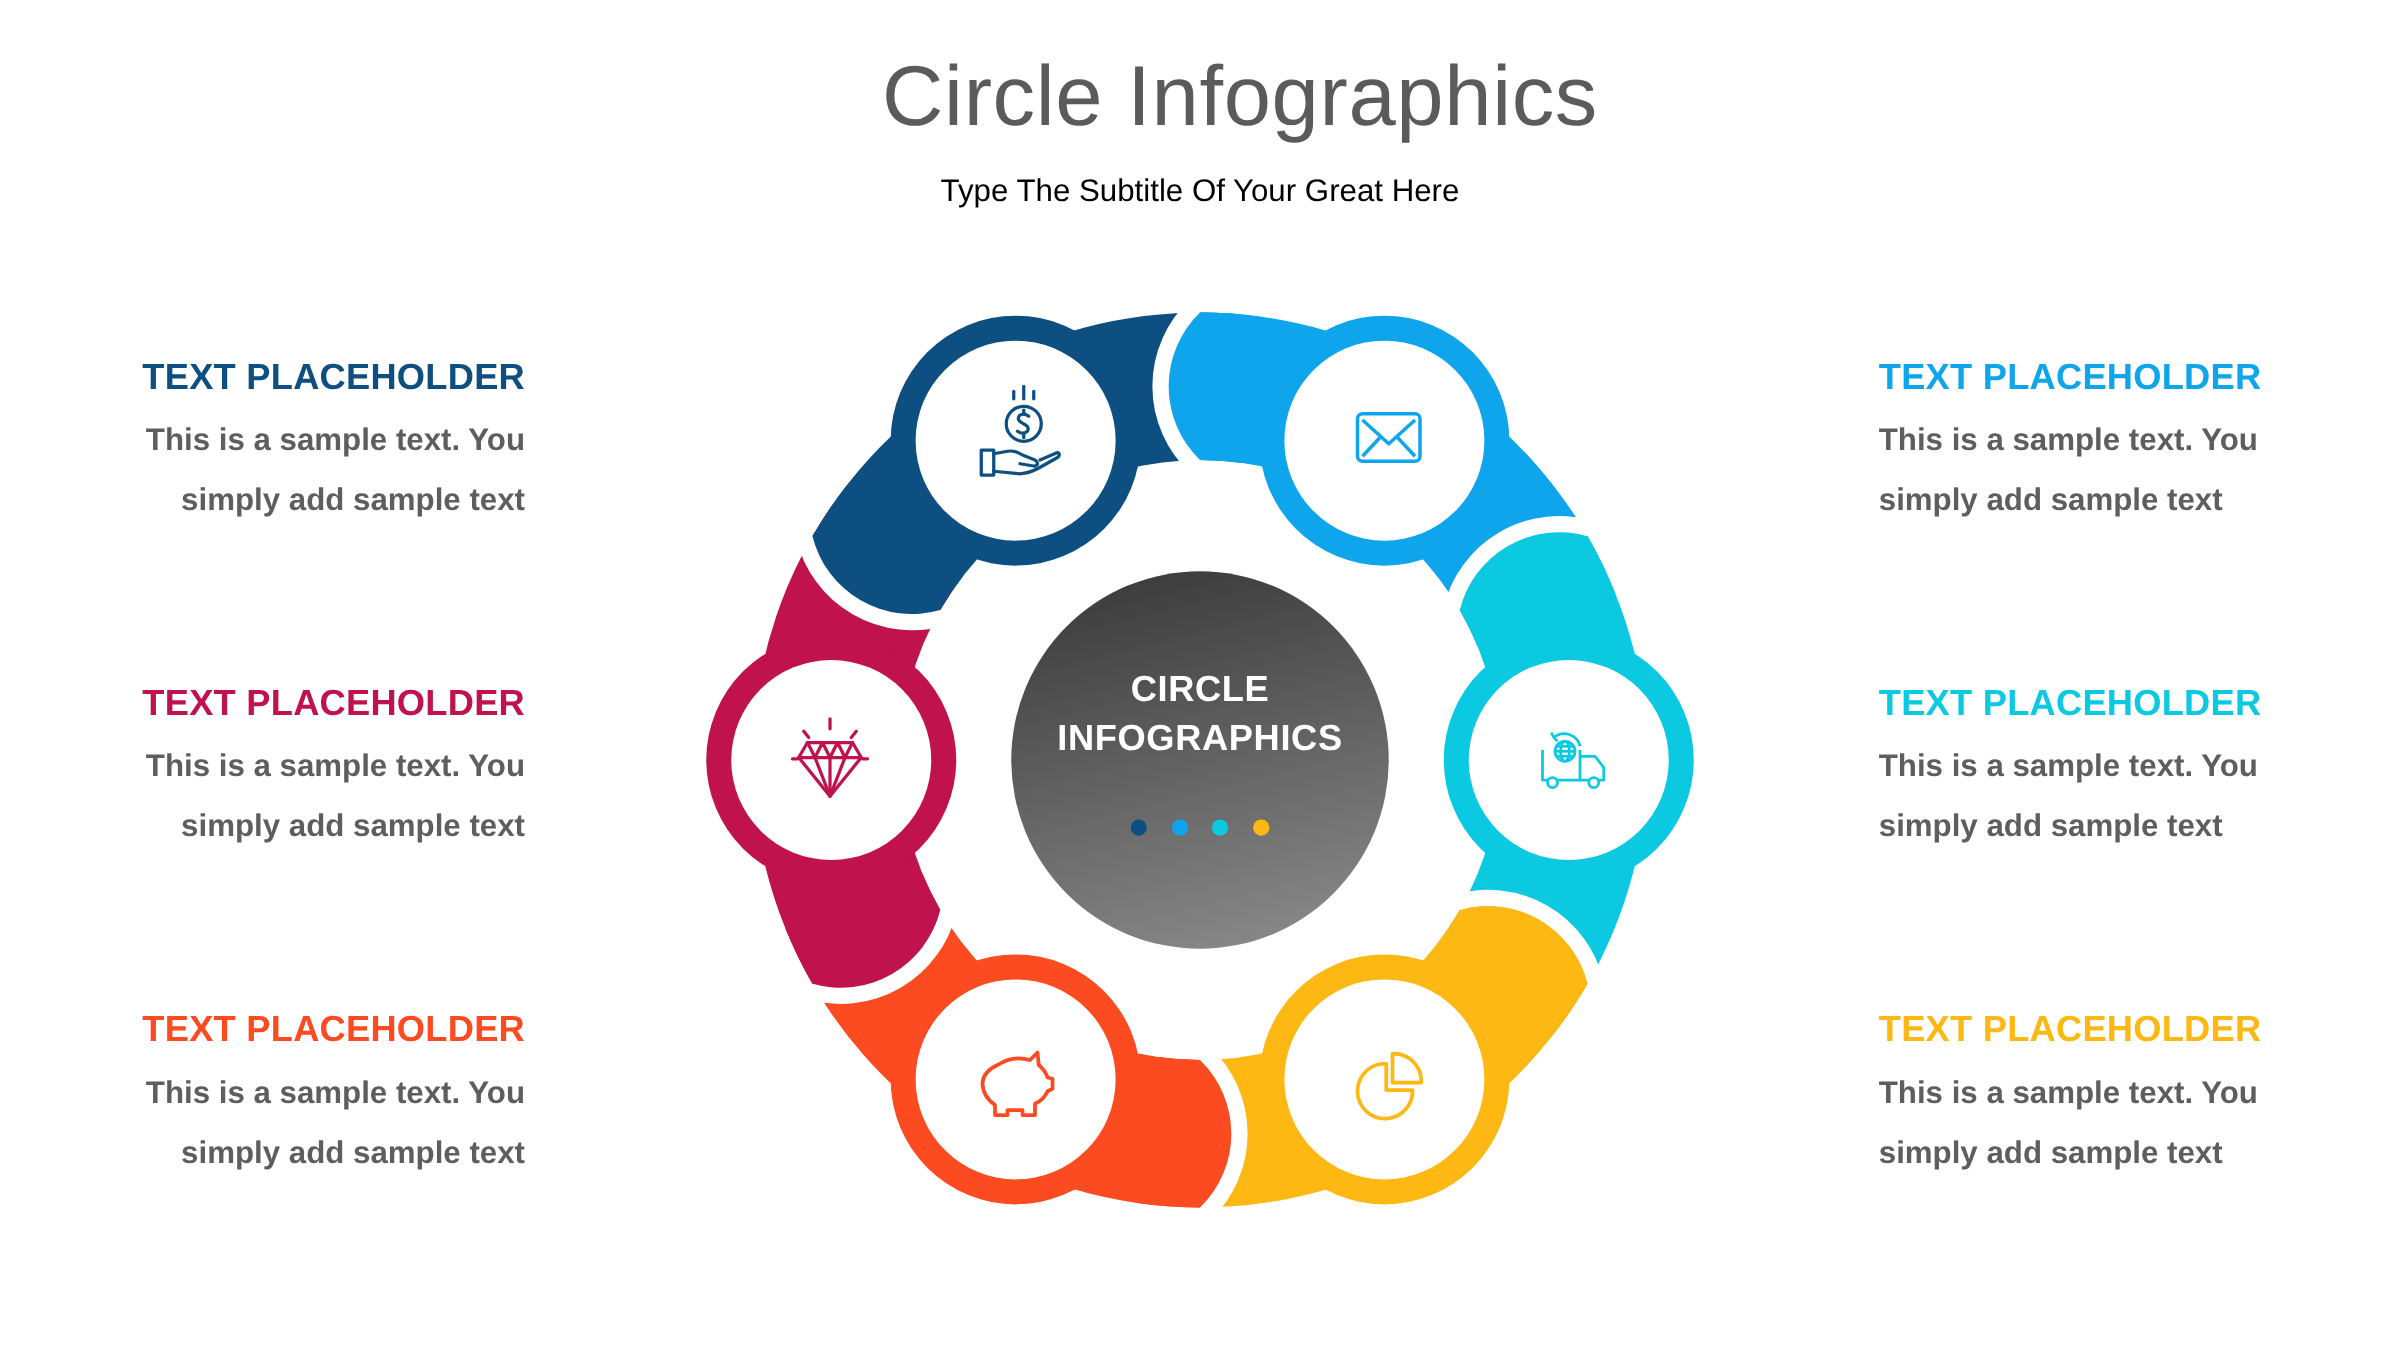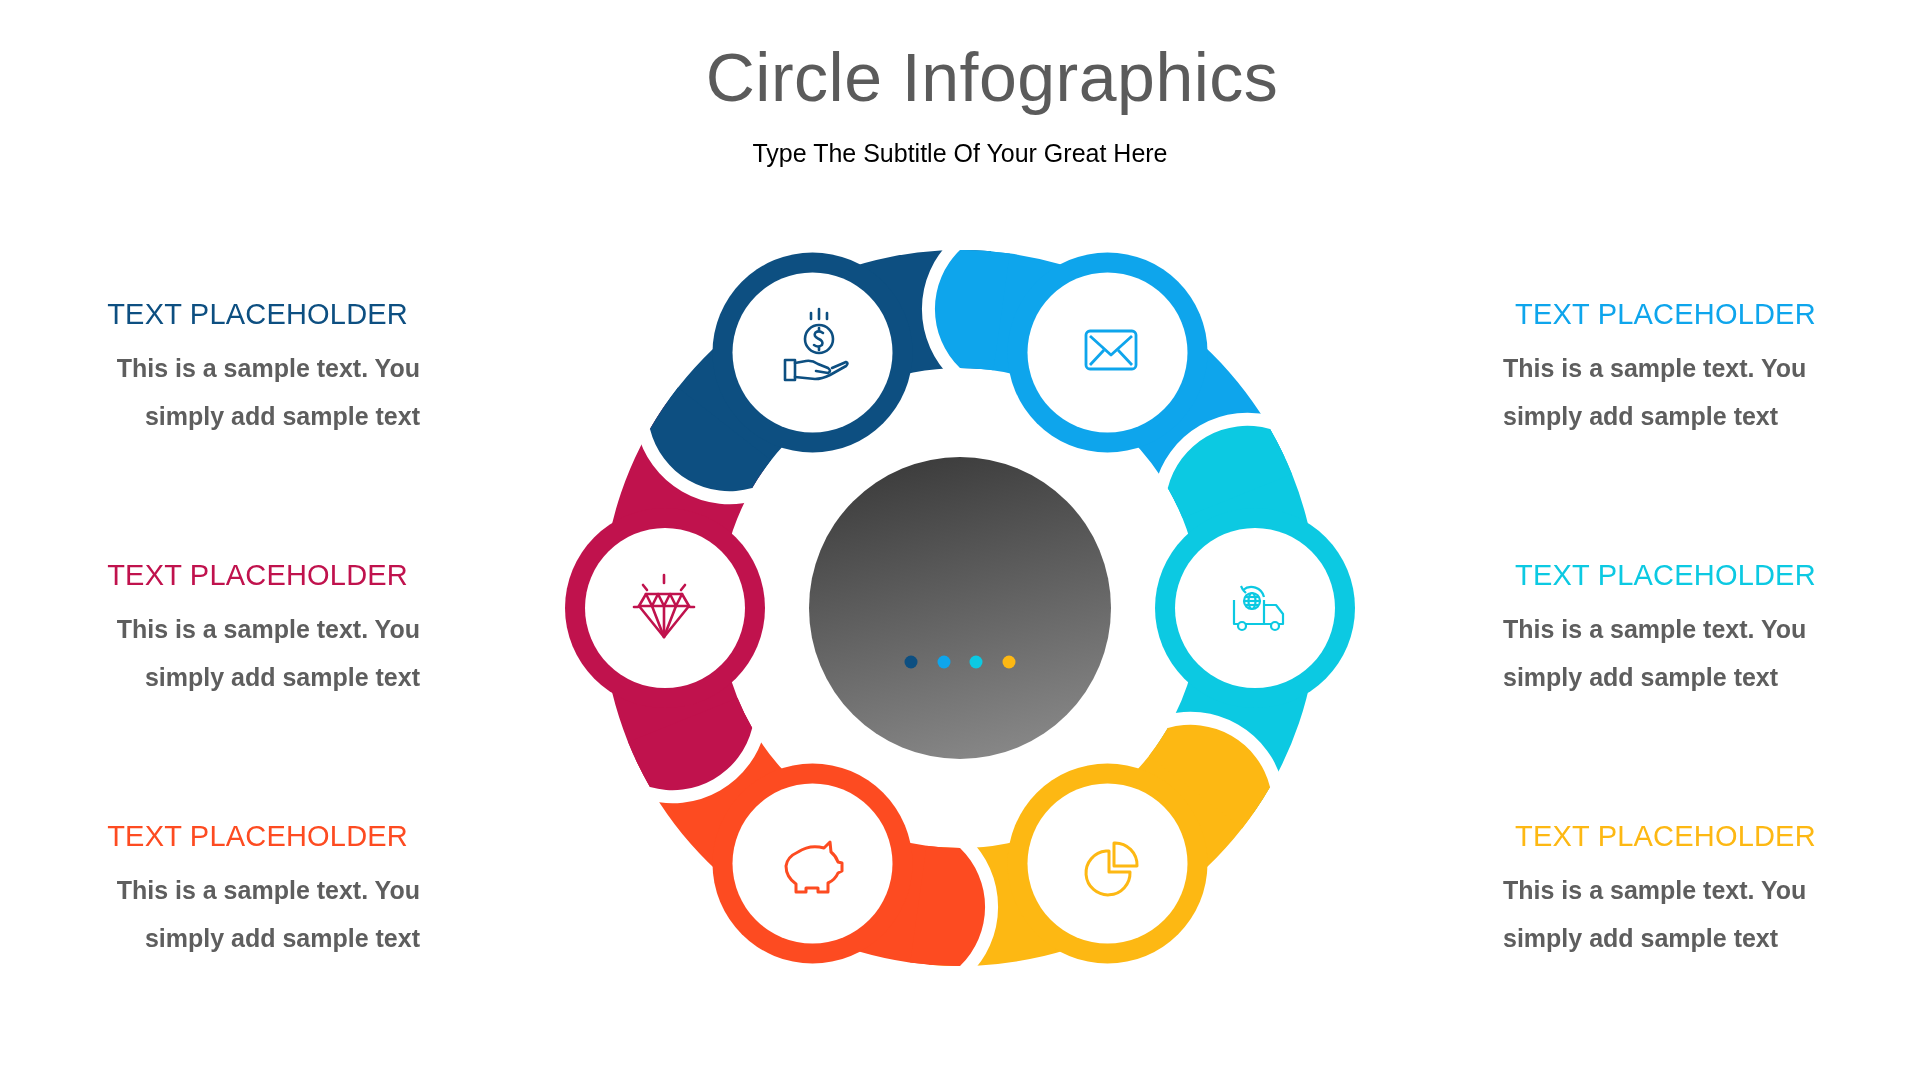--- a/index.html
+++ b/index.html
@@ -2,21 +2,21 @@
 <html><head>
 <meta charset="utf-8">
 <style>
   html, body { margin: 0; padding: 0; background: #ffffff; }
   body { width: 1920px; height: 1080px; position: relative; overflow: hidden; font-family: "Liberation Sans", "DejaVu Sans", sans-serif; }
   .title { position: absolute; left: 0; width: 1920px; top: 38px; text-align: center; font-size: 68px; color: #5b5b5b; font-weight: 400; letter-spacing: 0.5px; padding-left: 32px; }
   .subtitle { position: absolute; left: 0; width: 1920px; top: 139px; text-align: center; font-size: 25px; color: #000000; }
   .block { position: absolute; width: 330px; }
   .block.left { left: 90px; text-align: right; }
   .block.right { left: 1503px; text-align: left; }
-  .block h3 { margin: 12px; font-size: 29px; font-weight: 400; line-height: 36px; letter-spacing: 0.2px; }
+  .block h3 { margin: 0; font-size: 29px; font-weight: 700; line-height: 36px; letter-spacing: 0.2px; }
   .block p { margin: 8px 0 0 0; font-size: 25px; line-height: 48px; color: #5e5e5e; font-weight: bold; }
   .block p span { display: block; }
   svg.diagram { position: absolute; left: 0; top: 0; }
   .center-text { position: absolute; left: 810px; width: 300px; top: 533px; text-align: center; color: #ffffff; font-weight: 700; font-size: 29px; line-height: 39px; letter-spacing: 0.5px; }
   .center-text span { display: block; }
 </style>
 </head>
 <body>
 
 <div class="title">Circle Infographics</div>
@@ -188,13 +188,15 @@
   <circle cx="960" cy="608" r="151" fill="url(#centerGrad)"></circle>
   <g>
     <circle cx="911" cy="662" r="6.5" fill="#0d4f81"></circle>
     <circle cx="944" cy="662" r="6.5" fill="#0ea5ec"></circle>
     <circle cx="976" cy="662" r="6.5" fill="#0cc9e2"></circle>
     <circle cx="1009" cy="662" r="6.5" fill="#fdb813"></circle>
   </g>
 </svg>
 
 <div class="center-text">
+  <span>CIRCLE</span>
+  <span>INFOGRAPHICS</span>
 </div>
 
 </body></html>

